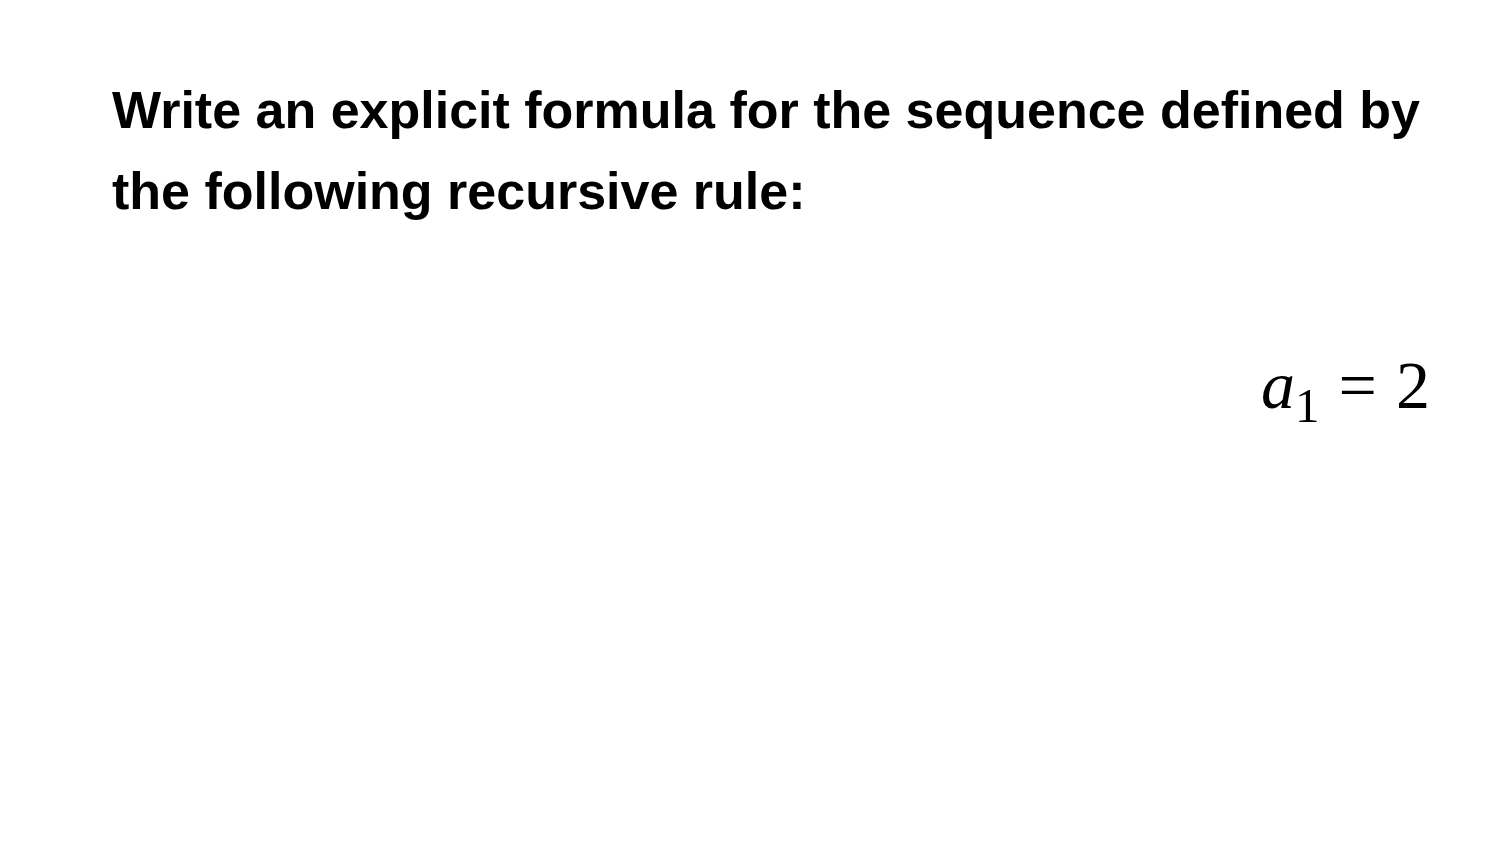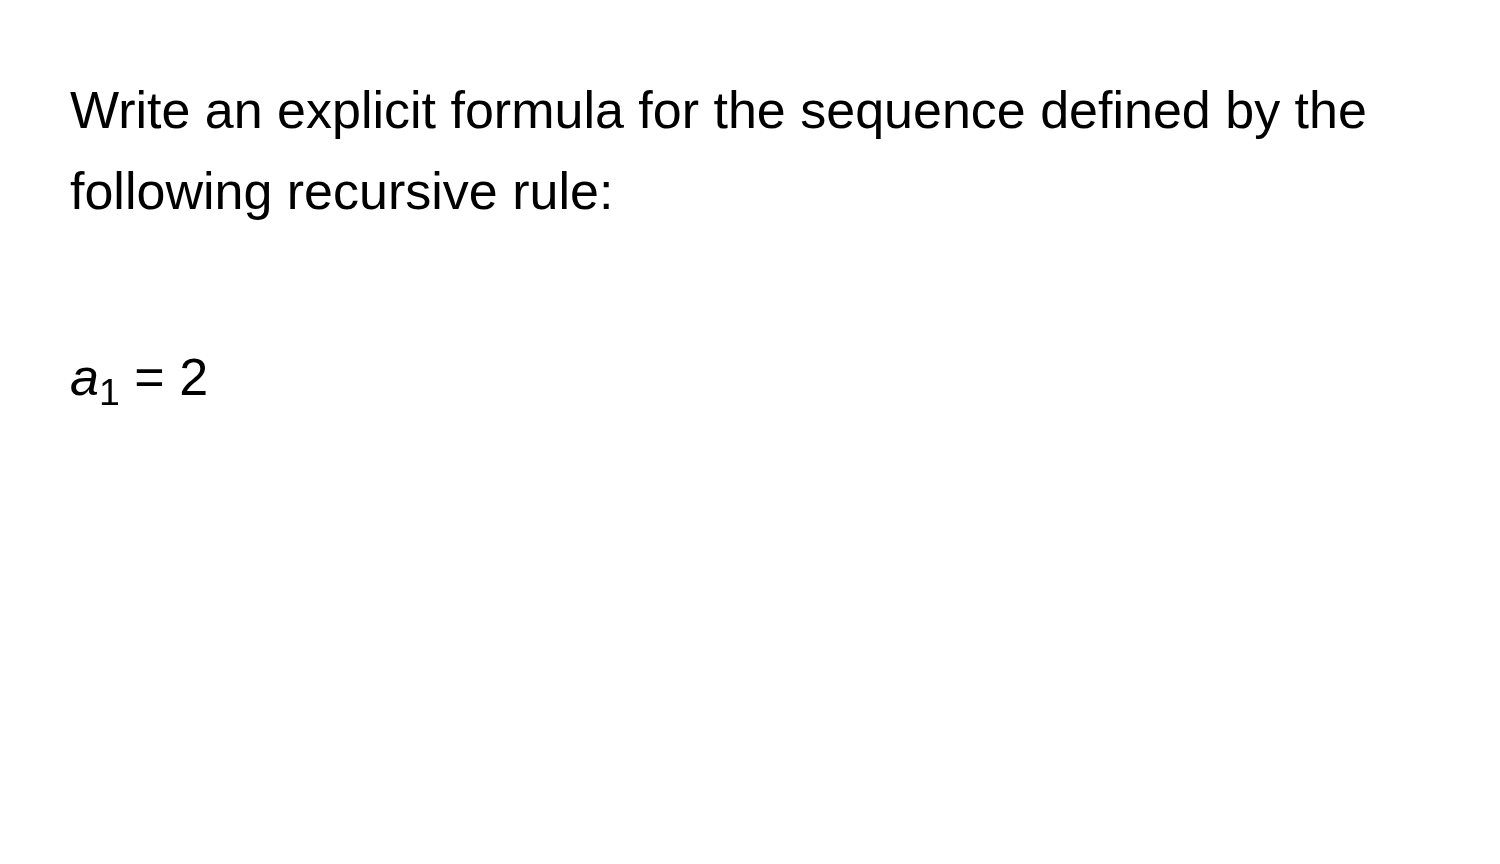--- a/index.html
+++ b/index.html
@@ -10,28 +10,30 @@
     font-family: -apple-system, BlinkMacSystemFont, "Segoe UI", Helvetica, Arial, sans-serif;
     color: #000000;
     overflow: hidden;
   }
   .page {
     padding: 70px 70px 0 70px;
   }
   .prompt {
     font-size: 52px;
     line-height: 1.55;
-    font-weight: 400;
+    font-weight: 700;
     margin-bottom: 120px;
+    margin-left: 42px;
   }
   .eq-row {
-    font-family: Liberation Sans, sans-serif;
-    font-size: 52px;
+    font-family: Liberation Serif, serif;
+    font-size: 68px;
     line-height: 1;
     margin-bottom: 175px;
+    text-align: right;
   }
   .eq-row:last-child { margin-bottom: 0; }
   .mi { font-style: italic; }
   .sub {
     font-size: 0.72em;
     vertical-align: -0.28em;
     font-style: normal;
   }
   .sub .mi { font-style: italic; }
   .op {

